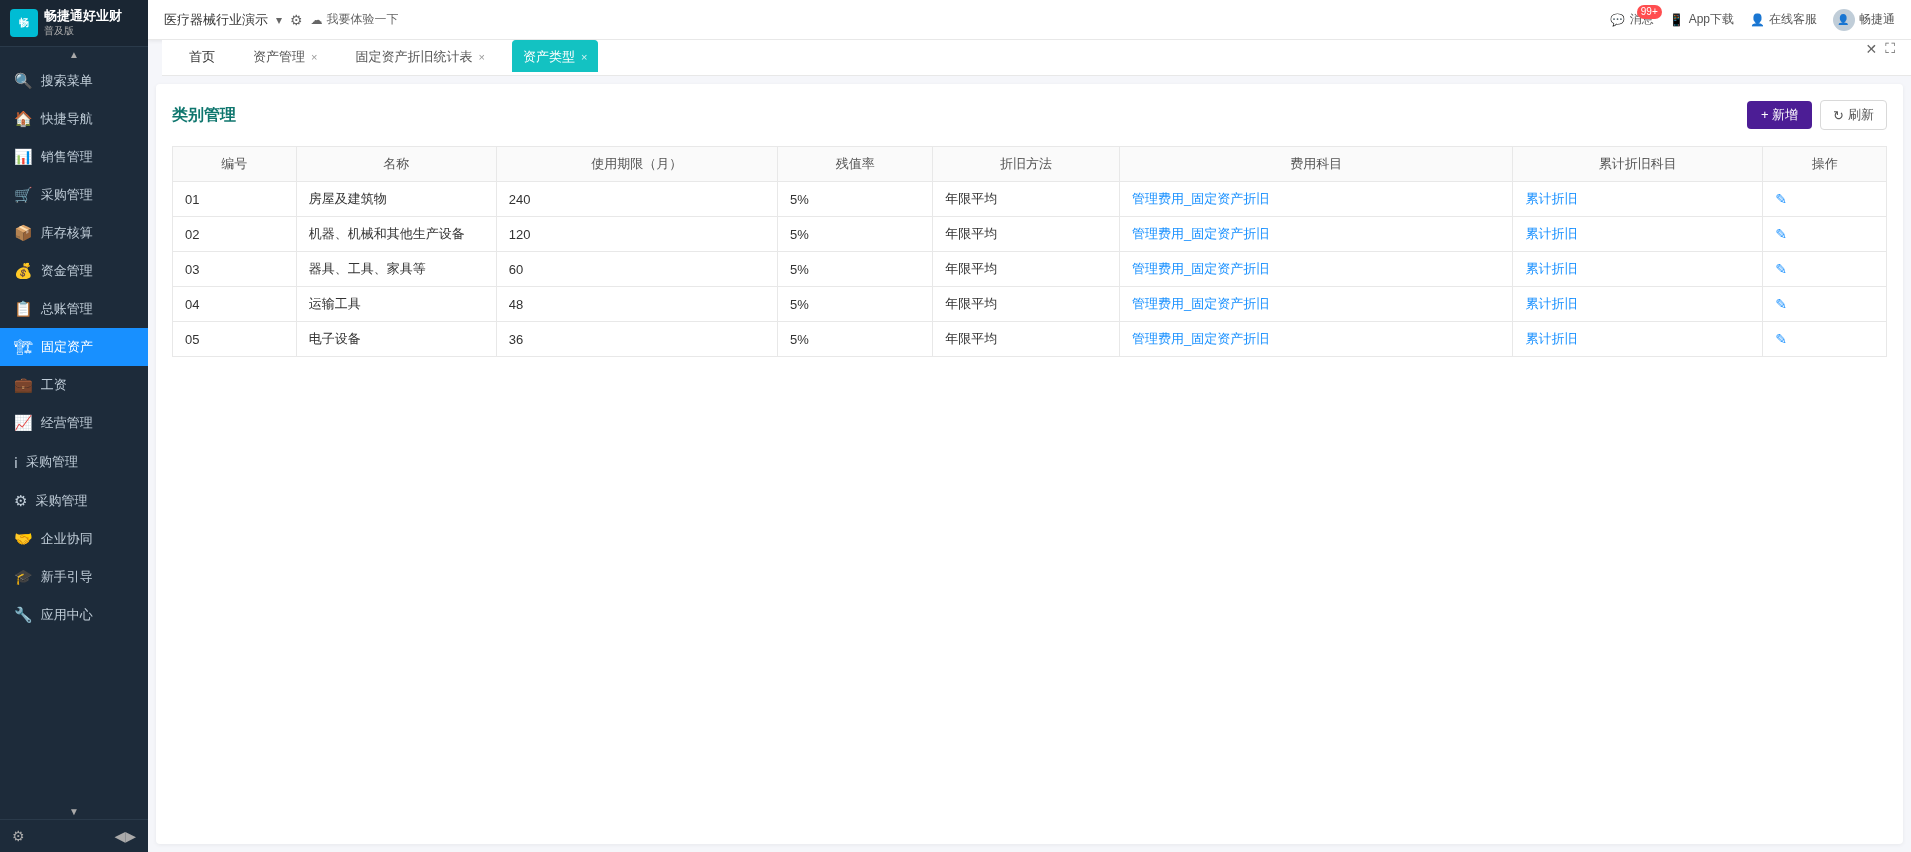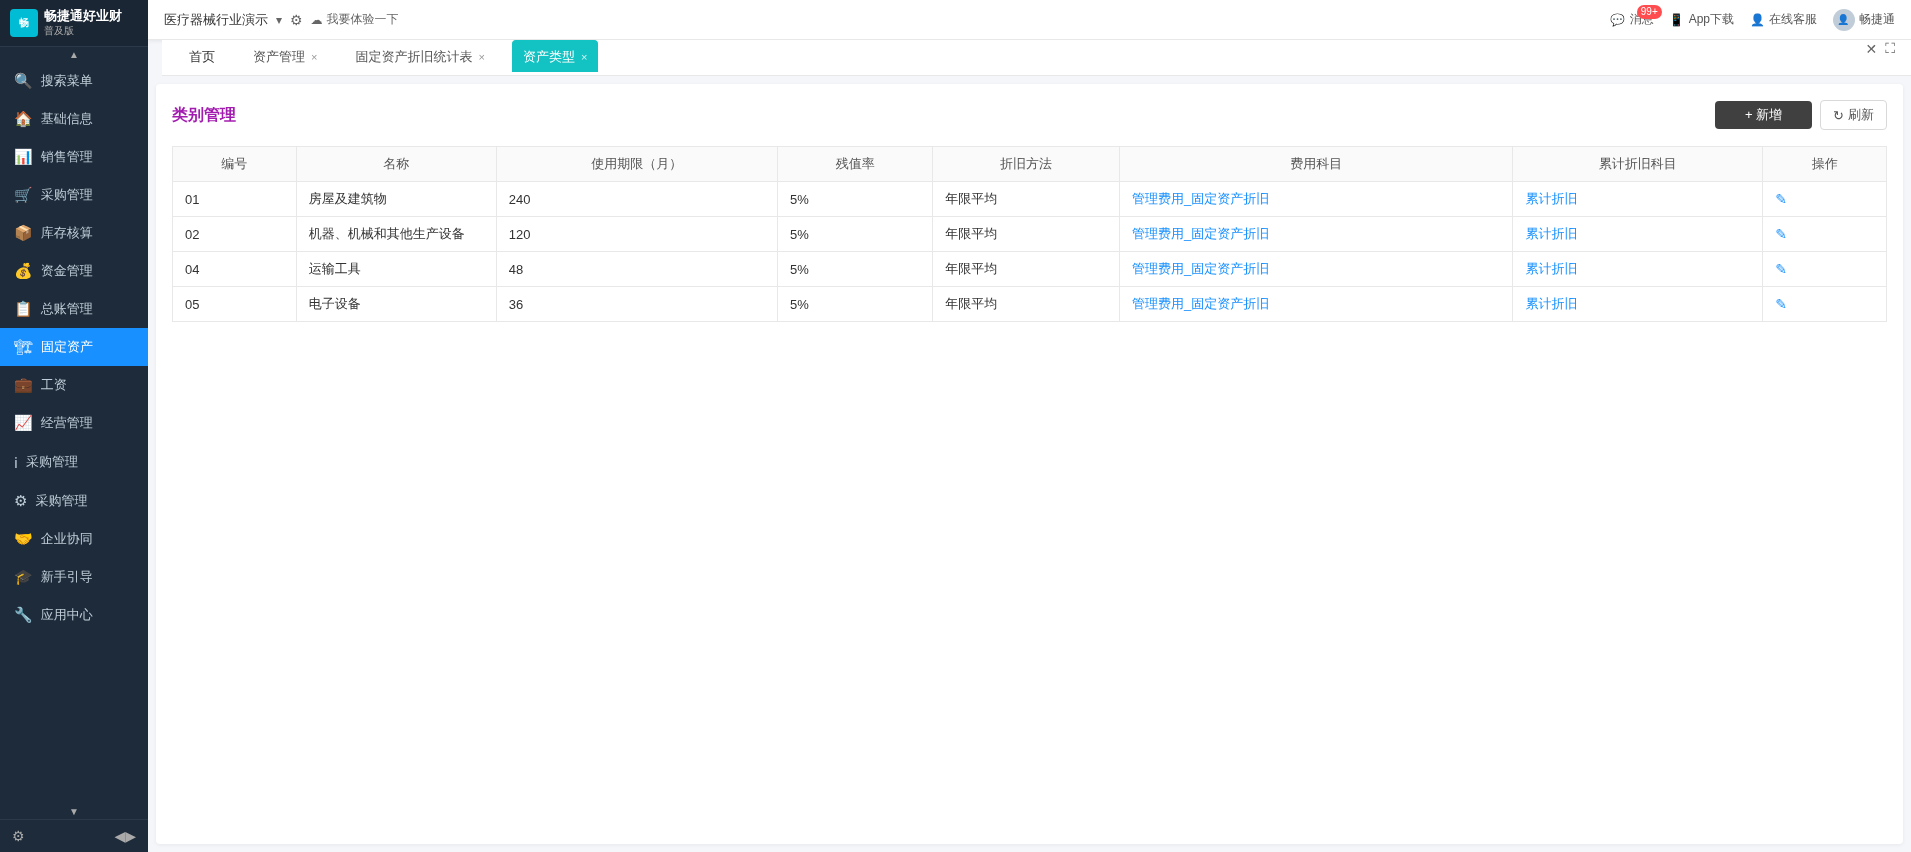--- a/index.html
+++ b/index.html
@@ -142,27 +142,27 @@
       margin: 8px;
       border-radius: 4px;
       box-shadow: 0 1px 4px rgba(0,0,0,0.06);
     }
     .content-header {
       display: flex;
       align-items: center;
       justify-content: space-between;
       margin-bottom: 16px;
     }
-    .page-title { font-size: 16px; font-weight: bold; color: #a21caf; }
+    .page-title { font-size: 16px; font-weight: bold; color: #0f766e; }
     .header-actions { display: flex; gap: 8px; align-items: center; }
     .btn-primary {
-      background: #404040;
+      background: #4c1d95;
       color: #fff;
       border: none;
-      padding: 5px 30px;
+      padding: 5px 14px;
       border-radius: 4px;
       cursor: pointer;
       font-size: 13px;
       display: flex; align-items: center; gap: 4px;
     }
     .btn-default {
       background: #fff;
       color: #555;
       border: 1px solid #d9d9d9;
       padding: 5px 12px;
@@ -218,21 +218,21 @@
   </div>
 
   <div class="sidebar-scroll">
     <ul class="sidebar-nav" id="sidebar-nav-list">
     <li>
           <span class="nav-icon">🔍</span>
           <span>搜索菜单</span>
         </li>
         <li>
           <span class="nav-icon">🏠</span>
-          <span>基础信息</span>
+          <span>快捷导航</span>
         </li>
         <li>
           <span class="nav-icon">📊</span>
           <span>销售管理</span>
         </li>
         <li>
           <span class="nav-icon">🛒</span>
           <span>采购管理</span>
         </li>
         <li>
@@ -388,20 +388,30 @@
             <td class="td-link">02</td>
             <td class="col-name">机器、机械和其他生产设备</td>
             <td>120</td>
             <td>5%</td>
             <td>年限平均</td>
             <td style="color: rgb(24, 144, 255); cursor: pointer;">管理费用_固定资产折旧</td>
             <td style="color: rgb(24, 144, 255); cursor: pointer;">累计折旧</td>
             <td><span class="edit-icon">✎</span></td>
           </tr>
           <tr>
+            <td class="td-link">03</td>
+            <td class="col-name">器具、工具、家具等</td>
+            <td>60</td>
+            <td>5%</td>
+            <td>年限平均</td>
+            <td style="color: rgb(24, 144, 255); cursor: pointer;">管理费用_固定资产折旧</td>
+            <td style="color: rgb(24, 144, 255); cursor: pointer;">累计折旧</td>
+            <td><span class="edit-icon">✎</span></td>
+          </tr>
+          <tr>
             <td class="td-link">04</td>
             <td class="col-name">运输工具</td>
             <td>48</td>
             <td>5%</td>
             <td>年限平均</td>
             <td style="color: rgb(24, 144, 255); cursor: pointer;">管理费用_固定资产折旧</td>
             <td style="color: rgb(24, 144, 255); cursor: pointer;">累计折旧</td>
             <td><span class="edit-icon">✎</span></td>
           </tr>
           <tr>

